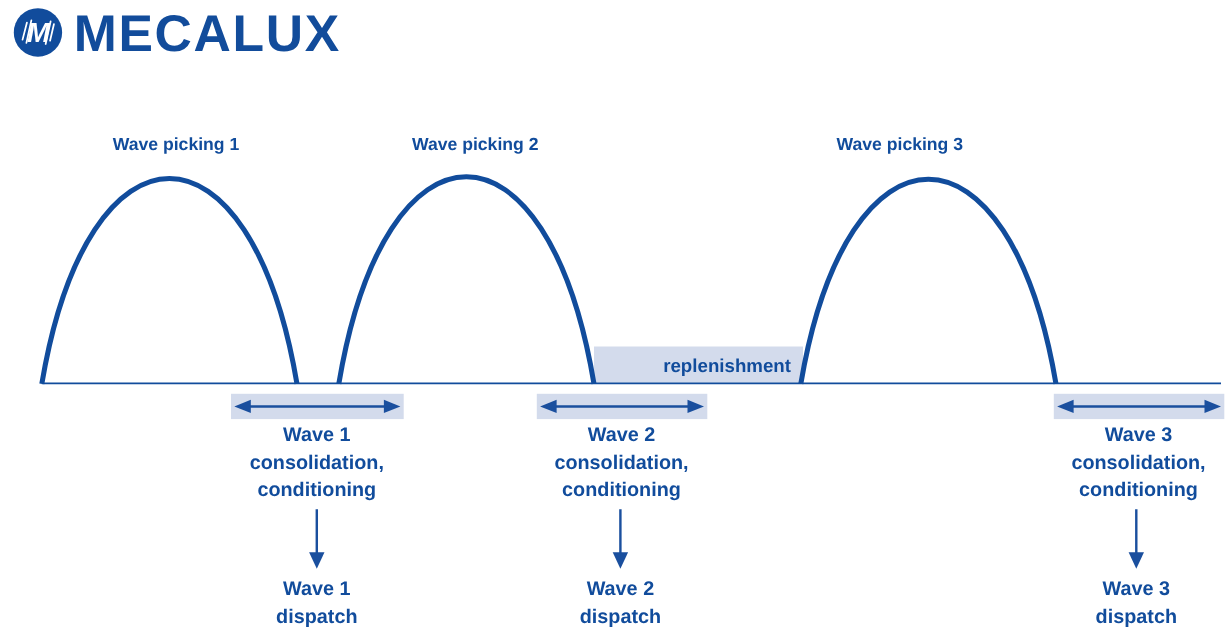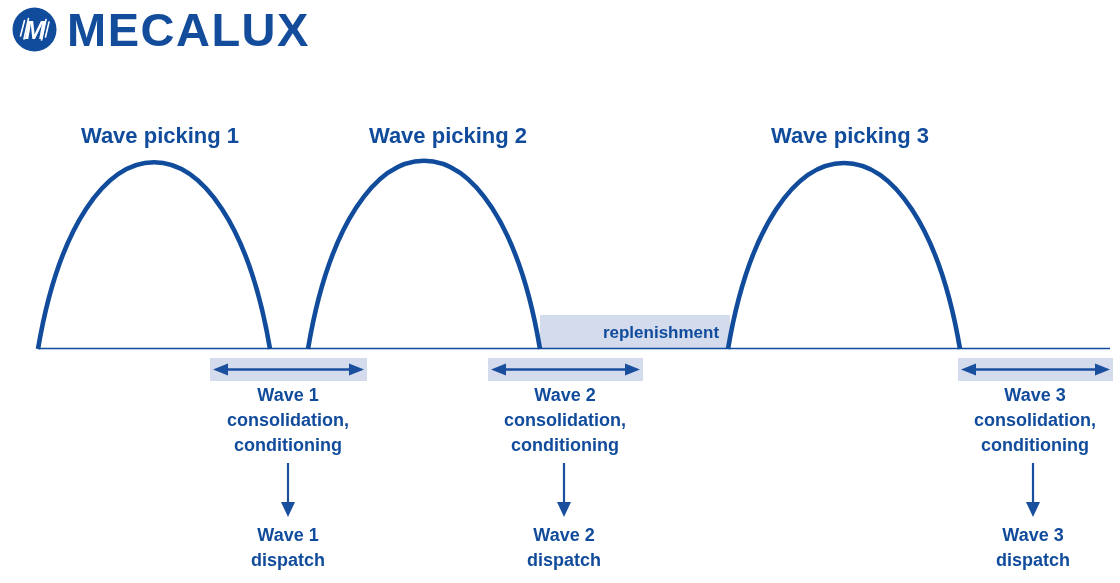--- a/index.html
+++ b/index.html
@@ -13,21 +13,21 @@
     font-size:47px;font-weight:bold;letter-spacing:1.5px;color:#124c9b;
     line-height:44px;
   }
   
   .diagram-svg{position:absolute;left:0;top:0;width:1120px;height:583px;}
   
   .lbl{
     position:absolute;color:#114c9c;font-weight:600;text-align:center;
     transform:translateX(-50%);white-space:nowrap;
   }
-  .picking-lbl{font-size:22px;top:123px;}
+  .picking-lbl{font-size:16px;top:123px;}
   .replen-lbl{font-size:17px;top:323px;}
   .consol-lbl{font-size:18px;line-height:25px;top:383px;}
   .dispatch-lbl{font-size:18px;line-height:25px;top:523px;}
 </style>
 </head>
 <body>
 
 <div id="stage">
 
   <div class="logo">
@@ -82,22 +82,22 @@
       <line x1="564" y1="463" x2="564" y2="504" stroke-width="2.2"></line>
       <polygon points="564,517 557,502 571,502" stroke="none"></polygon>
     </g>
     <g stroke="#1a4f9e" fill="#1a4f9e">
       <line x1="1033" y1="463" x2="1033" y2="504" stroke-width="2.2"></line>
       <polygon points="1033,517 1026,502 1040,502" stroke="none"></polygon>
     </g>
   </svg>
 
   <div class="lbl picking-lbl" style="left:160px;">Wave picking 1</div>
-  <div class="lbl picking-lbl" style="left:432px;margin-left:16px;">Wave picking 2</div>
-  <div class="lbl picking-lbl" style="left:850px;">Wave picking 3</div>
+  <div class="lbl picking-lbl" style="left:432px;">Wave picking 2</div>
+  <div class="lbl picking-lbl" style="left:818px;">Wave picking 3</div>
 
   <div class="lbl replen-lbl" style="left:661px;">replenishment</div>
 
   <div class="lbl consol-lbl" style="left:288px;">
     <div>Wave 1</div>
     <div>consolidation,</div>
     <div>conditioning</div>
   </div>
   <div class="lbl consol-lbl" style="left:565px;">
     <div>Wave 2</div>

